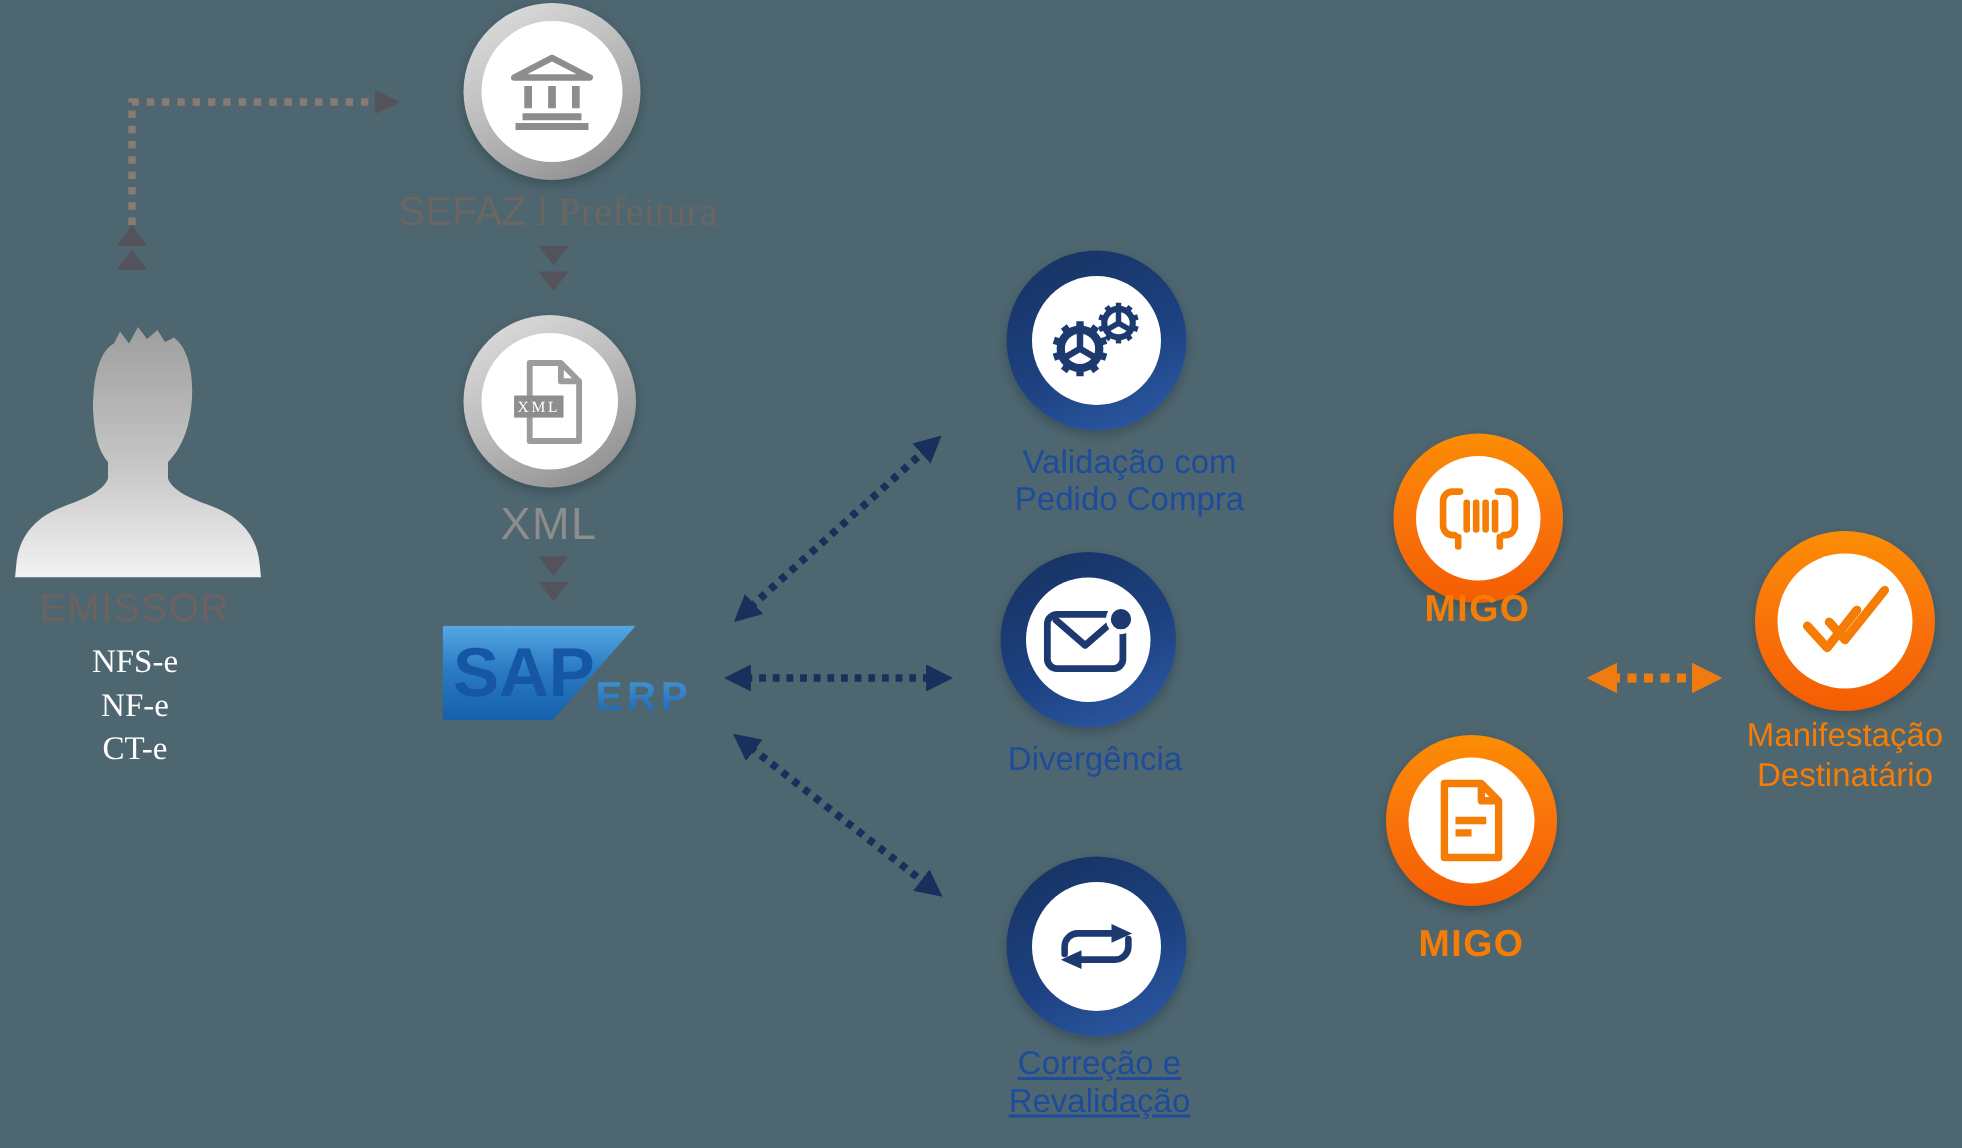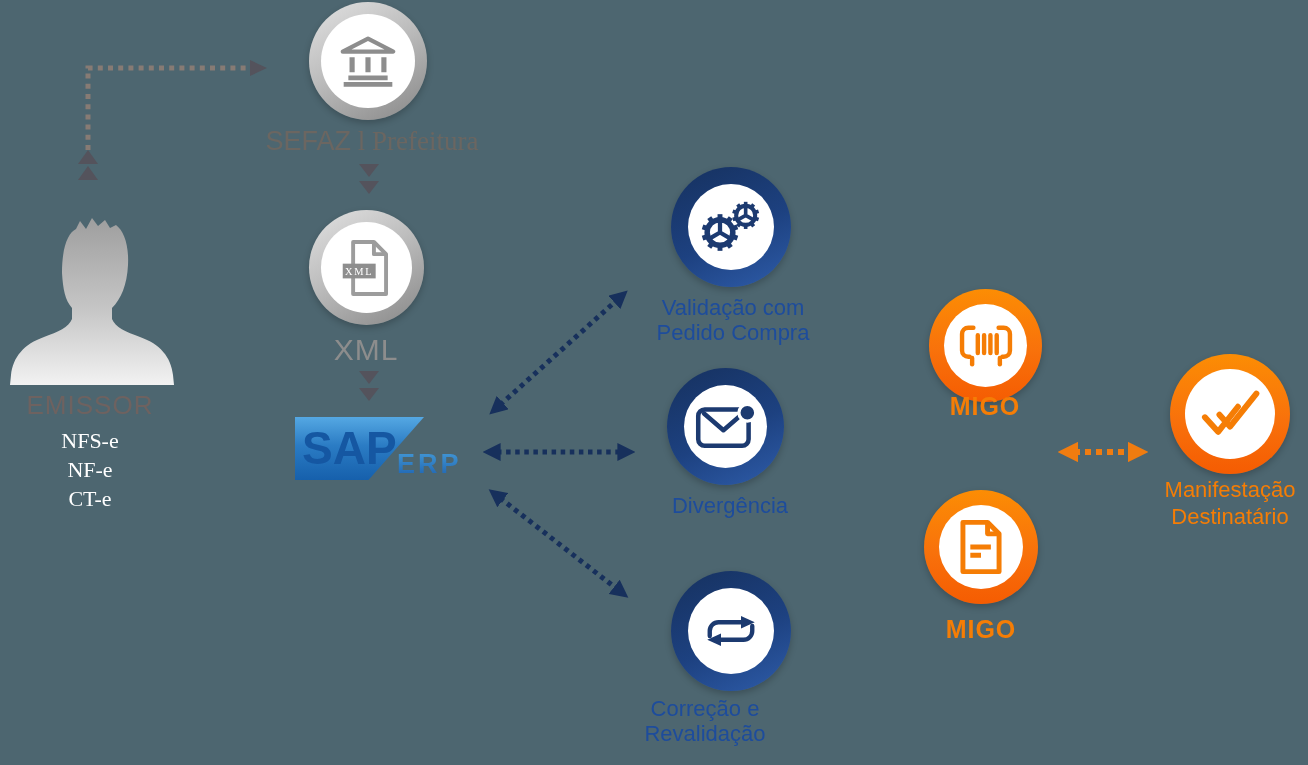--- a/index.html
+++ b/index.html
@@ -163,21 +163,21 @@
               <rect x="-4" y="-30" width="8" height="60" transform="rotate(108)"></rect>
               <rect x="-4" y="-30" width="8" height="60" transform="rotate(144)"></rect>
             </g>
             <circle r="21" fill="#fff" stroke-width="9"></circle>
             <path d="M0,0 L0,-19 M0,0 L16.5,9.5 M0,0 L-16.5,9.5" stroke-width="8" stroke-linecap="round"></path>
           </g>
         </g>
       </svg>
     </div>
   </div>
-  <div class="lbl lbl-blue" id="lbl-validacao" style="left:640px;top:295px;width:186px;">
+  <div class="lbl lbl-blue" id="lbl-validacao" style="left:660px;top:295px;width:186px;">
     <div>Validação com</div>
     <div>Pedido Compra</div>
   </div>
 
   <div class="ring navy" id="ring-email" style="left:667px;top:368px;width:117px;height:117px;">
     <div class="inner" style="inset:17px;">
       <svg width="62" height="50" viewBox="0 0 96 74">
         <rect x="5" y="10" width="78" height="56" rx="10" fill="none" stroke="#1c3a70" stroke-width="7"></rect>
         <path d="M14,16 L44,42 L74,16" fill="none" stroke="#1c3a70" stroke-width="7" stroke-linecap="round" stroke-linejoin="round"></path>
         <circle cx="81" cy="15" r="13" fill="#1c3a70" stroke="#ffffff" stroke-width="5"></circle>
@@ -193,21 +193,21 @@
       <svg width="60" height="46" viewBox="0 0 96 72">
         <g stroke="#1c3a70" fill="none" stroke-width="7" stroke-linecap="round">
           <path d="M14,44 v-8 a14,14 0 0 1 14,-14 h36"></path>
           <path d="M82,28 v8 a14,14 0 0 1 -14,14 H32"></path>
         </g>
         <polygon points="64,12 86,22 64,32" fill="#1c3a70"></polygon>
         <polygon points="32,40 10,50 32,60" fill="#1c3a70"></polygon>
       </svg>
     </div>
   </div>
-  <div class="lbl lbl-blue" id="lbl-correcao" style="left:612px;top:696px;width:186px;">
+  <div class="lbl lbl-blue" id="lbl-correcao" style="left:640px;top:696px;width:186px;text-decoration:underline;">
     <div>Correção e</div>
     <div>Revalidação</div>
   </div>
 
   <div class="ring orange" id="ring-migo" style="left:929px;top:289px;width:113px;height:113px;">
     <div class="inner" style="inset:15px;">
       <svg width="58" height="48" viewBox="0 0 92 74">
         <g stroke="#f57d05" fill="none" stroke-width="7" stroke-linecap="round" stroke-linejoin="round">
           <path d="M26,8 H18 a10,10 0 0 0 -10,10 v26 a10,10 0 0 0 10,10 h2"></path>
           <path d="M66,8 h8 a10,10 0 0 1 10,10 v26 a10,10 0 0 1 -10,10 h-2"></path>

